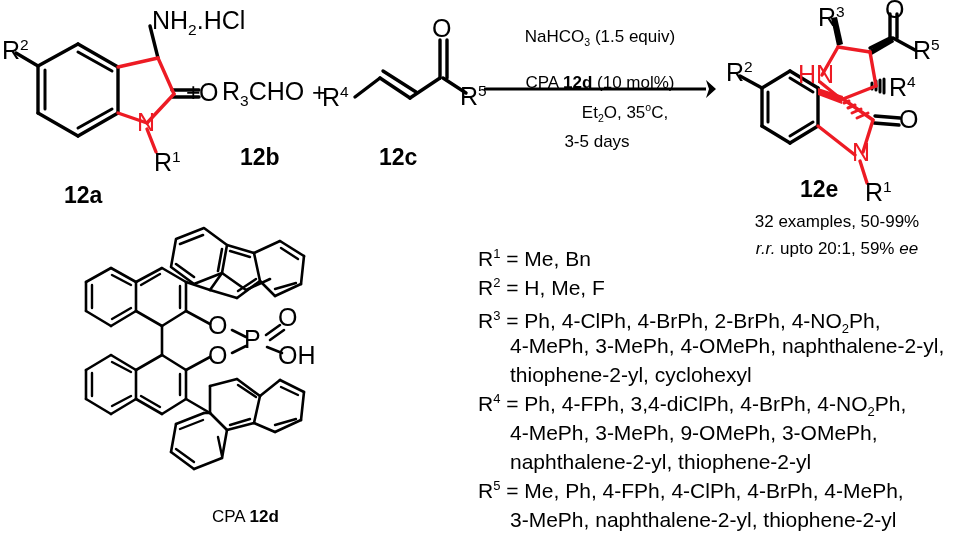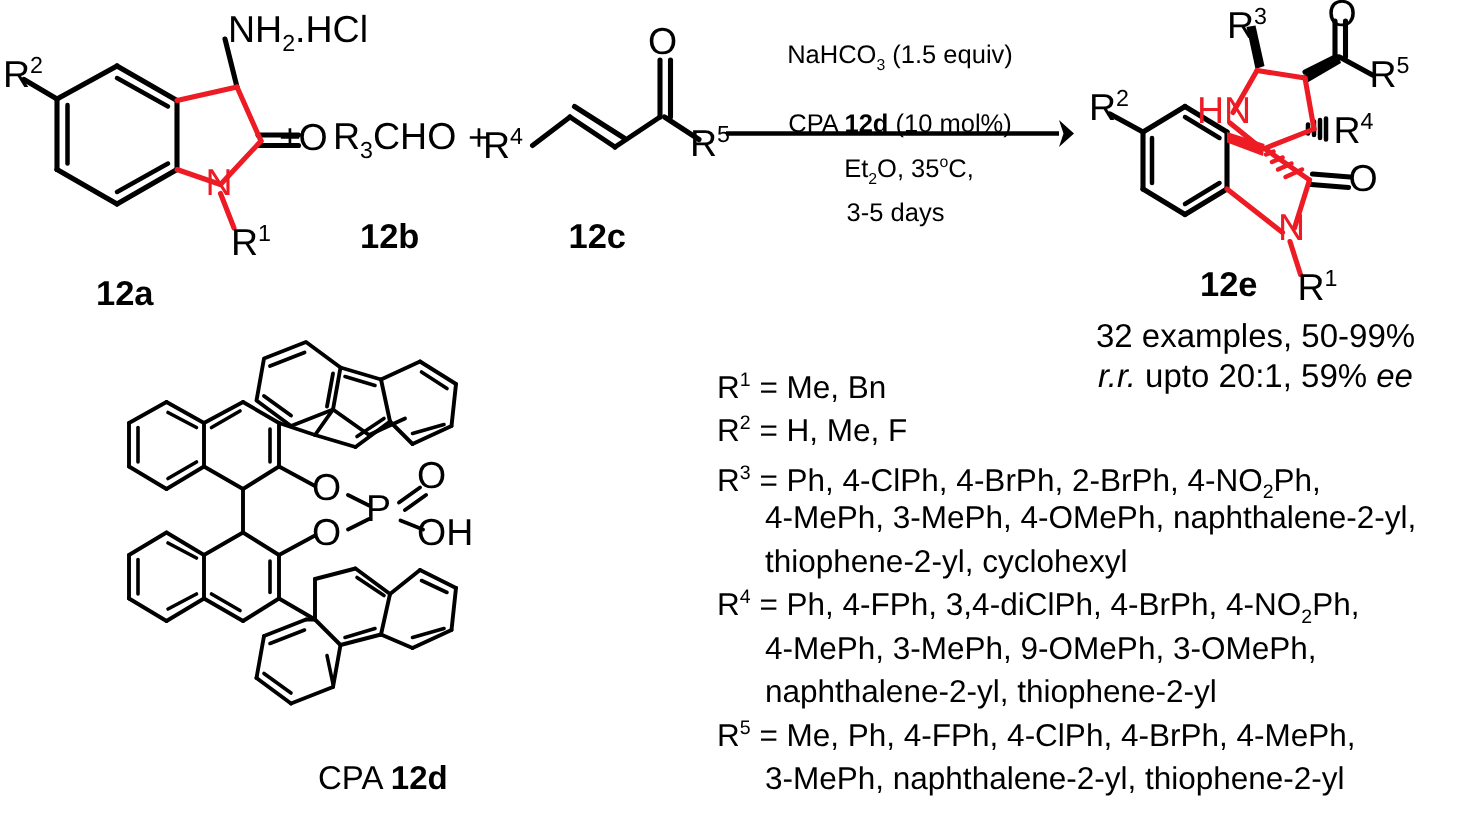--- a/index.html
+++ b/index.html
@@ -24,21 +24,21 @@
   .txt {
     position: absolute;
     white-space: nowrap;
     font-family: "Liberation Sans", sans-serif;
     color: #000;
     line-height: 1;
   }
   .t-struct { font-size: 25px; }
   .t-label  { font-size: 23px; font-weight: bold; }
   .t-cond   { font-size: 17px; }
-  .t-res    { font-size: 22px; }
+  .t-res    { font-size: 17px; }
   .t-legend { font-size: 21px; }
   .red { color: #ED1B24; }
   sup { font-size: 0.62em; vertical-align: super; line-height: 0; }
   sub { font-size: 0.62em; vertical-align: sub; line-height: 0; }
   .ital { font-style: italic; }
   .bold { font-weight: bold; }
   .center { text-align: center; transform: translateX(-50%); }
 </style>
 </head>
 <body>
@@ -116,21 +116,21 @@
   </div>
 
   <div class="abs" style="left:484px; top:78px;">
     <svg width="232" height="22" viewBox="0 0 232 22">
       <line x1="0" y1="11" x2="222" y2="11" stroke="#000" stroke-width="3"></line>
       <polygon points="222,2 232,11 222,20 225,11" fill="#000"></polygon>
     </svg>
   </div>
   <div class="txt t-cond center" style="left:600px; top:28px;"><span>NaHCO</span><sub>3</sub><span> (1.5 equiv)</span></div>
   <div class="txt t-cond center" style="left:600px; top:54px;margin-top:20px;"><span>CPA </span><span class="bold">12d</span><span> (10 mol%)</span></div>
-  <div class="txt t-cond center" style="left:606px; top:104px;text-align:right;"><span>Et</span><sub>2</sub><span>O, 35</span><sup>o</sup><span>C,</span></div>
+  <div class="txt t-cond center" style="left:625px; top:104px;text-align:right;"><span>Et</span><sub>2</sub><span>O, 35</span><sup>o</sup><span>C,</span></div>
   <div class="txt t-cond center" style="left:597px; top:133px;"><span>3-5 days</span></div>
 
   <div class="abs" style="left:700px; top:0px;">
     <svg width="275" height="200" viewBox="0 0 275 200">
       <defs>
         <marker id="none"></marker>
       </defs>
 
       <g stroke="#000000" stroke-width="3.4" fill="none" stroke-linecap="round">
         <path d="M 62,88 L 90,71"></path>

